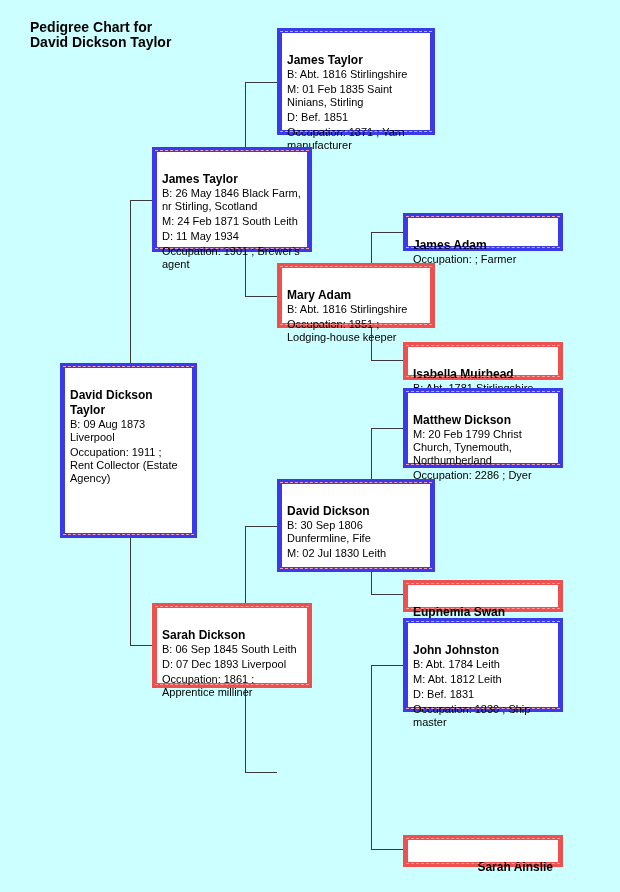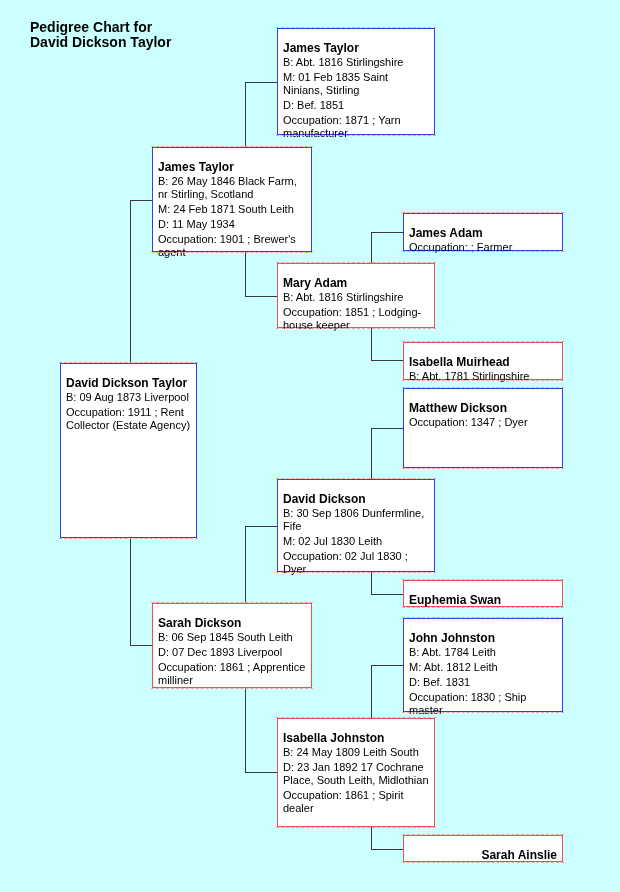--- a/index.html
+++ b/index.html
@@ -21,22 +21,22 @@
     width: 165px;
     text-align: left;
     font-size: 14px;
     font-weight: bold;
     line-height: 15px;
   }
   .pbox {
     position: absolute;
     box-sizing: border-box;
     background: var(--box_bg, #fff);
-    border: 1px solid #a3a3a3;
-    padding: 12px 5px 2px 5px;
+    border: 5px solid #a3a3a3;
+    padding: 20px 5px 2px 5px;
     font-size: 11px;
     line-height: 13px;
   }
   .pbox.male   { border-color: var(--male, #3A3AE8); }
   .pbox.female { border-color: var(--female, #EE5050); }
   .pbox::before, .pbox::after {
     content: "";
     position: absolute;
     left: -2px;
     right: -2px;
@@ -121,28 +121,28 @@
   </div>
 
   <div class="pbox male" style="left:60px;top:363px;width:137px;height:175px;">
     <div class="pname">David Dickson Taylor</div>
     <div class="pline">B: 09 Aug 1873 Liverpool</div>
     <div class="pline">Occupation: 1911 ; Rent Collector (Estate Agency)</div>
   </div>
 
   <div class="pbox male" style="left:403px;top:388px;width:160px;height:80px;">
     <div class="pname">Matthew Dickson</div>
-    <div class="pline">Occupation: 1347 ; Dyer</div>
+    <div class="pline">M: 20 Feb 1799 Christ Church, Tynemouth, Northumberland</div>
+    <div class="pline">Occupation: 2286 ; Dyer</div>
   </div>
 
   <div class="pbox male" style="left:277px;top:479px;width:158px;height:93px;">
     <div class="pname">David Dickson</div>
     <div class="pline">B: 30 Sep 1806 Dunfermline, Fife</div>
     <div class="pline">M: 02 Jul 1830 Leith</div>
-    <div class="pline">Occupation: 02 Jul 1830 ; Dyer</div>
   </div>
 
   <div class="pbox female" style="left:403px;top:580px;width:160px;height:27px;">
     <div class="pname">Euphemia Swan</div>
   </div>
 
   <div class="pbox male" style="left:403px;top:618px;width:160px;height:94px;">
     <div class="pname">John Johnston</div>
     <div class="pline">B: Abt. 1784 Leith</div>
     <div class="pline">M: Abt. 1812 Leith</div>
@@ -150,24 +150,18 @@
     <div class="pline">Occupation: 1830 ; Ship master</div>
   </div>
 
   <div class="pbox female" style="left:152px;top:603px;width:160px;height:85px;">
     <div class="pname">Sarah Dickson</div>
     <div class="pline">B: 06 Sep 1845 South Leith</div>
     <div class="pline">D: 07 Dec 1893 Liverpool</div>
     <div class="pline">Occupation: 1861 ; Apprentice milliner</div>
   </div>
 
-  <div class="pbox female" style="left:277px;top:718px;width:158px;height:109px;">
-    <div class="pname">Isabella Johnston</div>
-    <div class="pline">B: 24 May 1809 Leith South</div>
-    <div class="pline">D: 23 Jan 1892 17 Cochrane Place, South Leith, Midlothian</div>
-    <div class="pline">Occupation: 1861 ; Spirit dealer</div>
-  </div>
 
   <div class="pbox female" style="left:403px;top:835px;width:160px;height:27px;text-align:right;">
     <div class="pname">Sarah Ainslie</div>
   </div>
 
 </div>
 
 </body></html>

